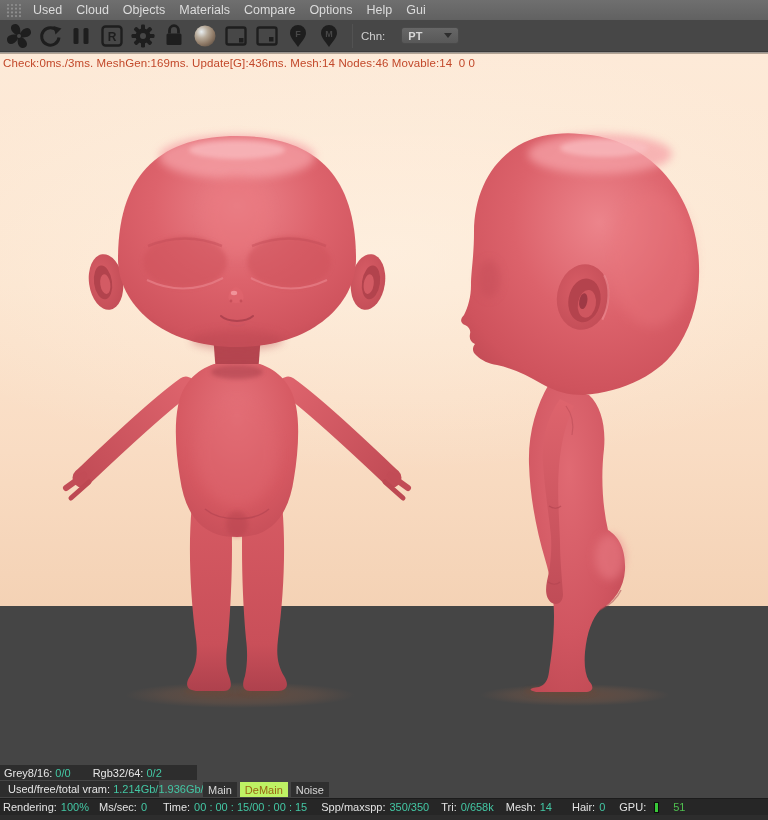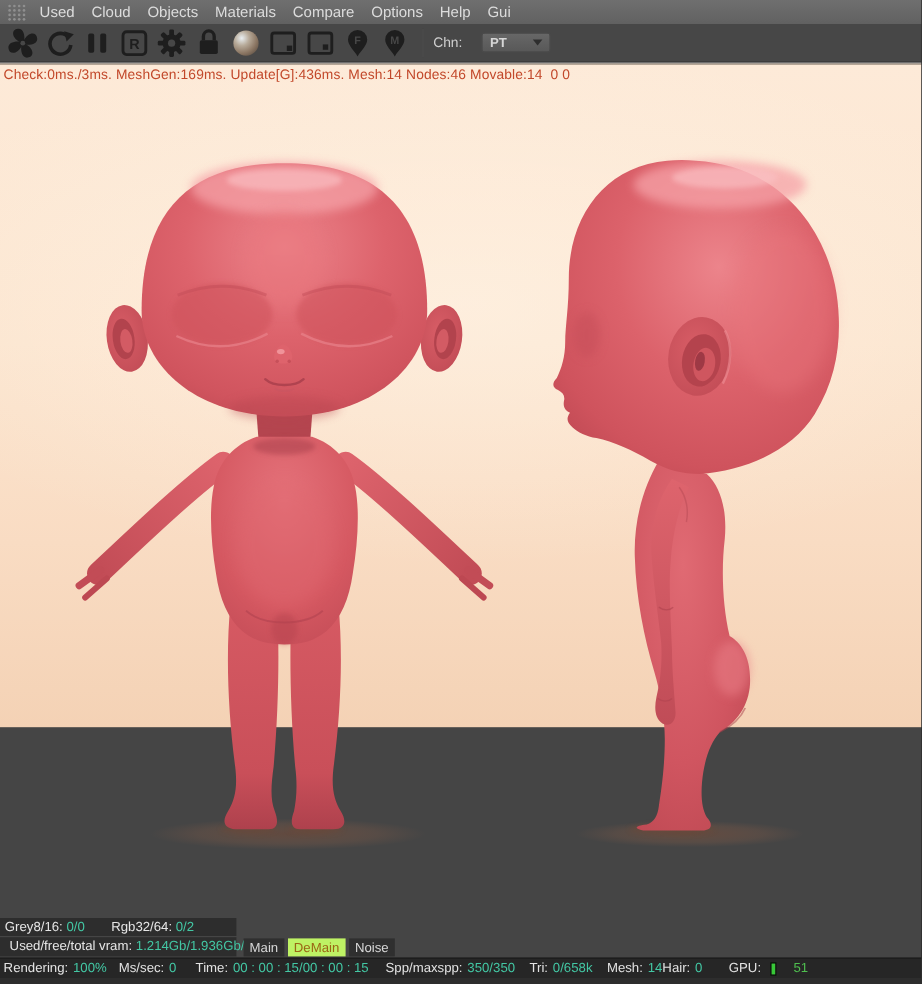--- a/index.html
+++ b/index.html
@@ -53,21 +53,21 @@
   }
   
   .ov-row{
     position:absolute;left:0;width:197px;height:15px;
     background:rgba(44,44,44,0.97);
     display:flex;align-items:center;padding-left:4px;
     color:#e6e6e6;font-size:11px;white-space:pre;
   }
   .ov-row.r1{top:749px;}
   .ov-row.r2{top:765px;}
-  .ov-row.r3{top:781px;height:16px;width:197px;padding-left:8px;}
+  .ov-row.r3{top:781px;height:16px;width:159px;padding-left:8px;}
   .teal{color:#43c7a4;}
   .orange{color:#e0552f;}
   .green{color:#4fbf4f;}
   .ov-buttons{position:absolute;left:203px;top:782px;display:flex;gap:3px;}
   .ov-btn{
     height:15px;background:#2f2f2f;color:#d8d8d8;font-size:11px;
     display:flex;align-items:center;padding:0 5px;cursor:default;
   }
   .ov-btn.active{background:#bef264;color:#9a6614;}
   
@@ -467,25 +467,25 @@
       <span class="teal">350/350</span>
     </span>
     <span class="sb-group" style="margin-left:12px;">
       <span>Tri:</span>
       <span class="teal">0/658k</span>
     </span>
     <span class="sb-group" style="margin-left:12px;">
       <span>Mesh:</span>
       <span class="teal">14</span>
     </span>
-    <span class="sb-group" style="margin-left:0;">
+    <span class="sb-group" style="margin-left:20px;">
       <span>Hair:</span>
       <span class="teal">0</span>
     </span>
-    <span class="sb-group" style="margin-left:22px;">
+    <span class="sb-group" style="margin-left:14px;">
       <span>GPU:</span>
       <span class="gpu-meter">
           <span class="fill"></span>
         </span>
       <span class="green" style="margin-left:10px;">51</span>
     </span>
   </div>
   <div class="bottom-strip"></div>
 
 </div>

